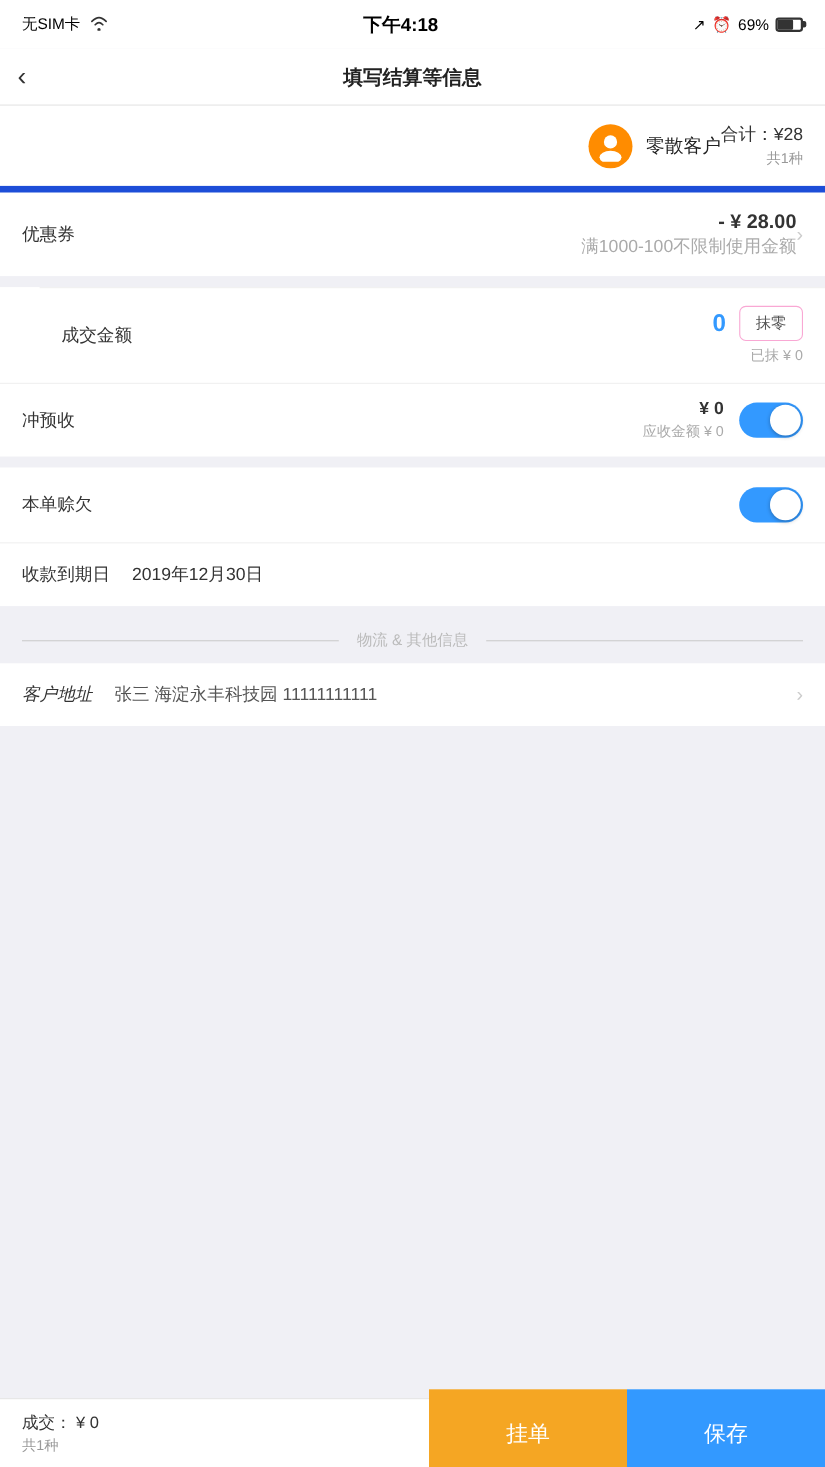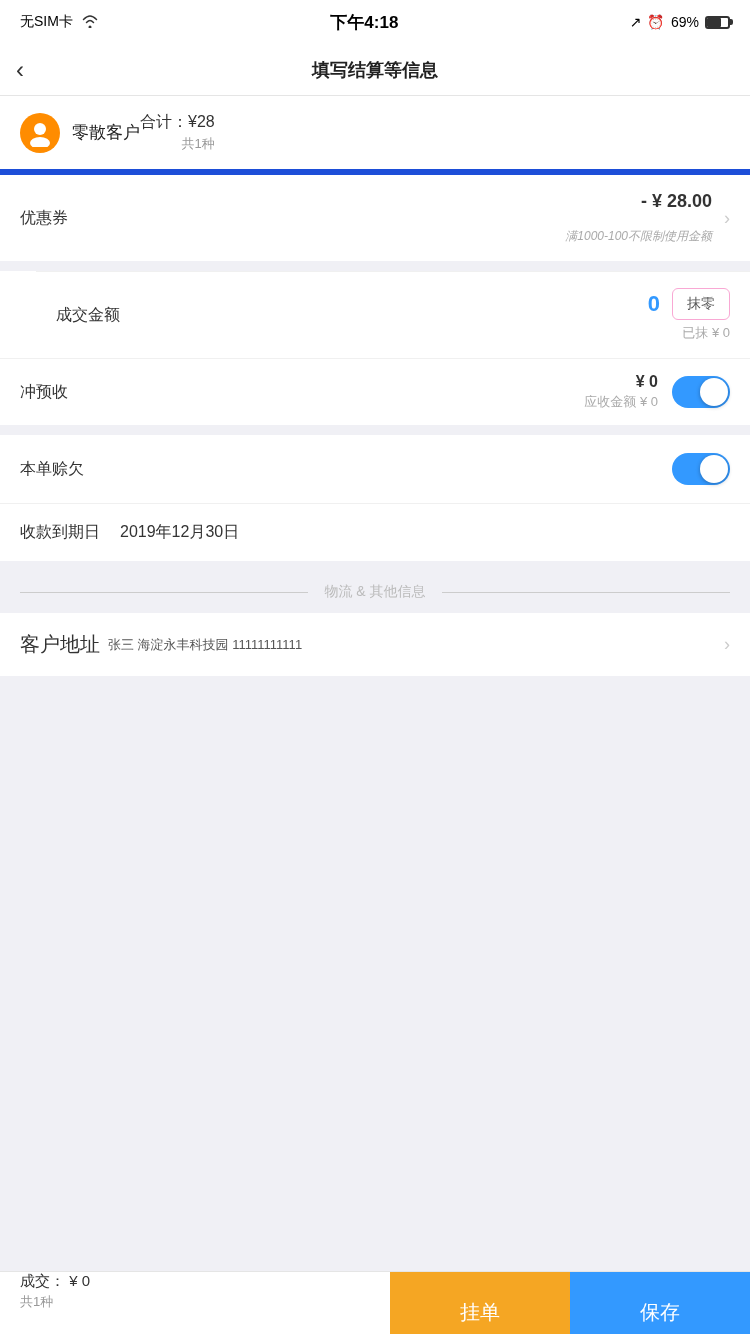--- a/index.html
+++ b/index.html
@@ -72,21 +72,21 @@
     .section {
       background: #fff;
       margin-bottom: 10px;
     }
 
     
     .customer-row {
       padding: 16px 20px;
       display: flex;
       align-items: center;
-      justify-content: flex-start;
+      justify-content: flex-end;
     }
     .customer-left {
       display: flex;
       align-items: center;
       gap: 12px;
     }
     .customer-avatar {
       width: 40px; height: 40px;
       background: #ff8c00;
       border-radius: 50%;
@@ -120,36 +120,35 @@
       border-top: 6px solid #1d4ed8;
     }
     .row-label {
       font-size: 16px;
       color: #333;
       font-weight: 400;
     }
     .row-right {
       display: flex;
       align-items: center;
-      gap: 12px;
+      gap: 0;
       text-align: right;
     }
     .row-value-block {
       text-align: right;
     }
     .discount-amount {
       font-size: 18px;
       color: #333;
       font-weight: 600;
     }
     .discount-sub {
-      font-size: 12px;
+      font-size: 16px;
       color: #aaa;
-      margin-top: 16px;
-      font-style: italic;
+      margin-top: 2px;
     }
     .chevron {
       color: #ccc;
       font-size: 18px;
     }
 
     
     .deal-row {
       padding: 16px 20px;
       display: flex;
@@ -282,50 +281,51 @@
 
     
     .address-row {
       padding: 18px 20px;
       display: flex;
       align-items: center;
       justify-content: space-between;
       background: #fff;
     }
     .address-label {
-      font-size: 20px;
+      font-size: 16px;
       color: #333;
       flex-shrink: 0;
+      font-style: italic;
     }
     .address-value {
-      font-size: 13px;
+      font-size: 16px;
       color: #555;
       flex: 1;
-      margin-left: 8px;
+      margin-left: 20px;
     }
     .address-chevron {
       color: #ccc;
       font-size: 18px;
       margin-left: 8px;
     }
 
     
     .spacer {
       height: 200px;
       background: #f0f0f5;
     }
 
     
     .bottom-bar {
       position: fixed;
       bottom: 0;
       width: 750px;
       height: 63px;
       display: flex;
-      align-items: flex-start;
+      align-items: center;
       background: #fff;
       border-top: 1px solid #e5e5e5;
       margin-top: 48px;
     }
     .bottom-info {
       flex: 1;
       padding: 0 20px;
     }
     .bottom-deal-label {
       font-size: 15px;

